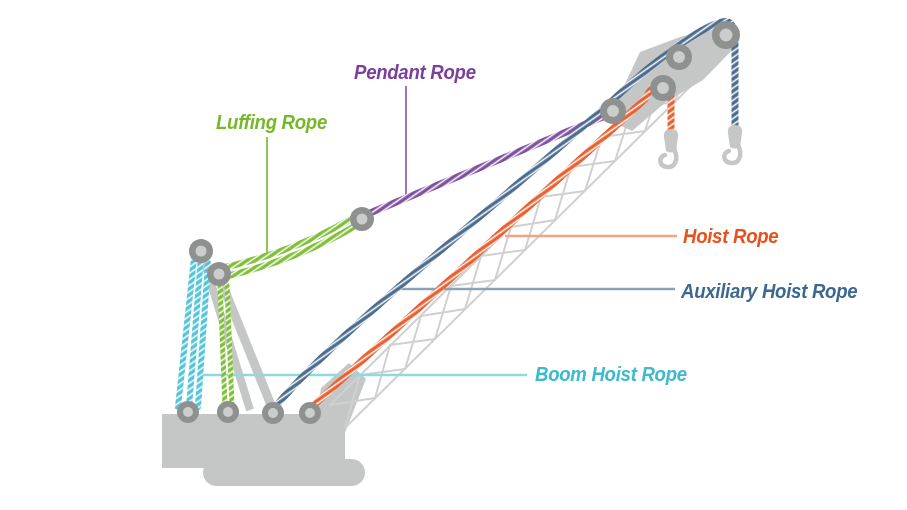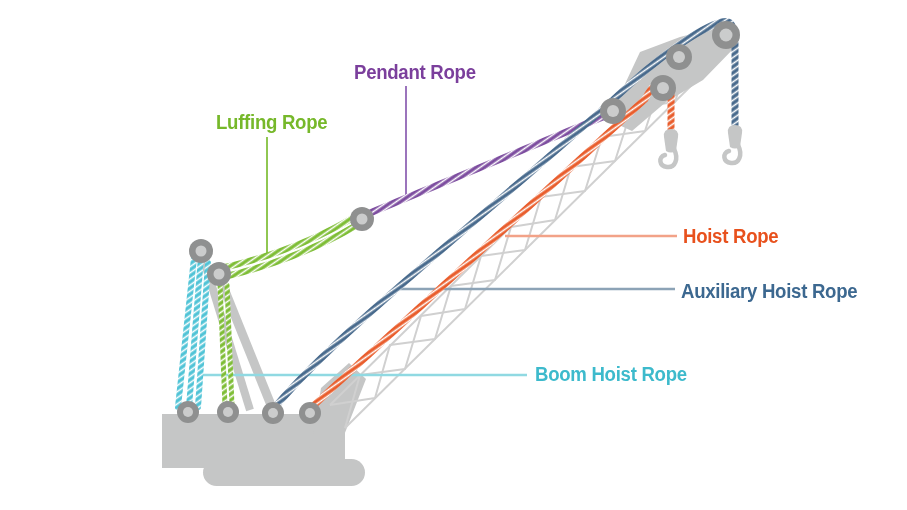--- a/index.html
+++ b/index.html
@@ -2,20 +2,21 @@
 <html style="--pendant: #7B3F9C; --luffing: #76B82A; --hoist: #E8511D; --auxiliary: #3C6890; --boom_hoist: #3DBACC; --rope_purple: #7C4C9F; --rope_green: #7DBD34; --rope_orange: #E95C2B; --rope_blue: #47698C; --rope_teal: #4FC3D6; --leader_purple: #9B74BC; --leader_green: #90C752; --leader_orange: #F2A288; --leader_blue: #8CA3B6; --leader_teal: #90D9E2; --gray_body: #C5C6C6; --gray_lattice: #D0D0D0; --gray_pulley_ring: #8F9090; --gray_pulley_core: #CBCCCC;"><head>
 <meta charset="utf-8">
 <style>
   html,body{margin:0;padding:0;background:#ffffff;}
   .stage{
     position:relative;
     width:907px;height:510px;
     background:#ffffff;
     overflow:hidden;
     font-family:"Liberation Sans","DejaVu Sans",sans-serif;
+    font-style:italic;
   }
   .stage svg{position:absolute;left:0;top:0;}
   .label{
     position:absolute;
     font-weight:bold;
     font-size:20px;
     letter-spacing:-0.3px;
     white-space:nowrap;
     transform:scaleX(0.93);
     transform-origin:left top;

